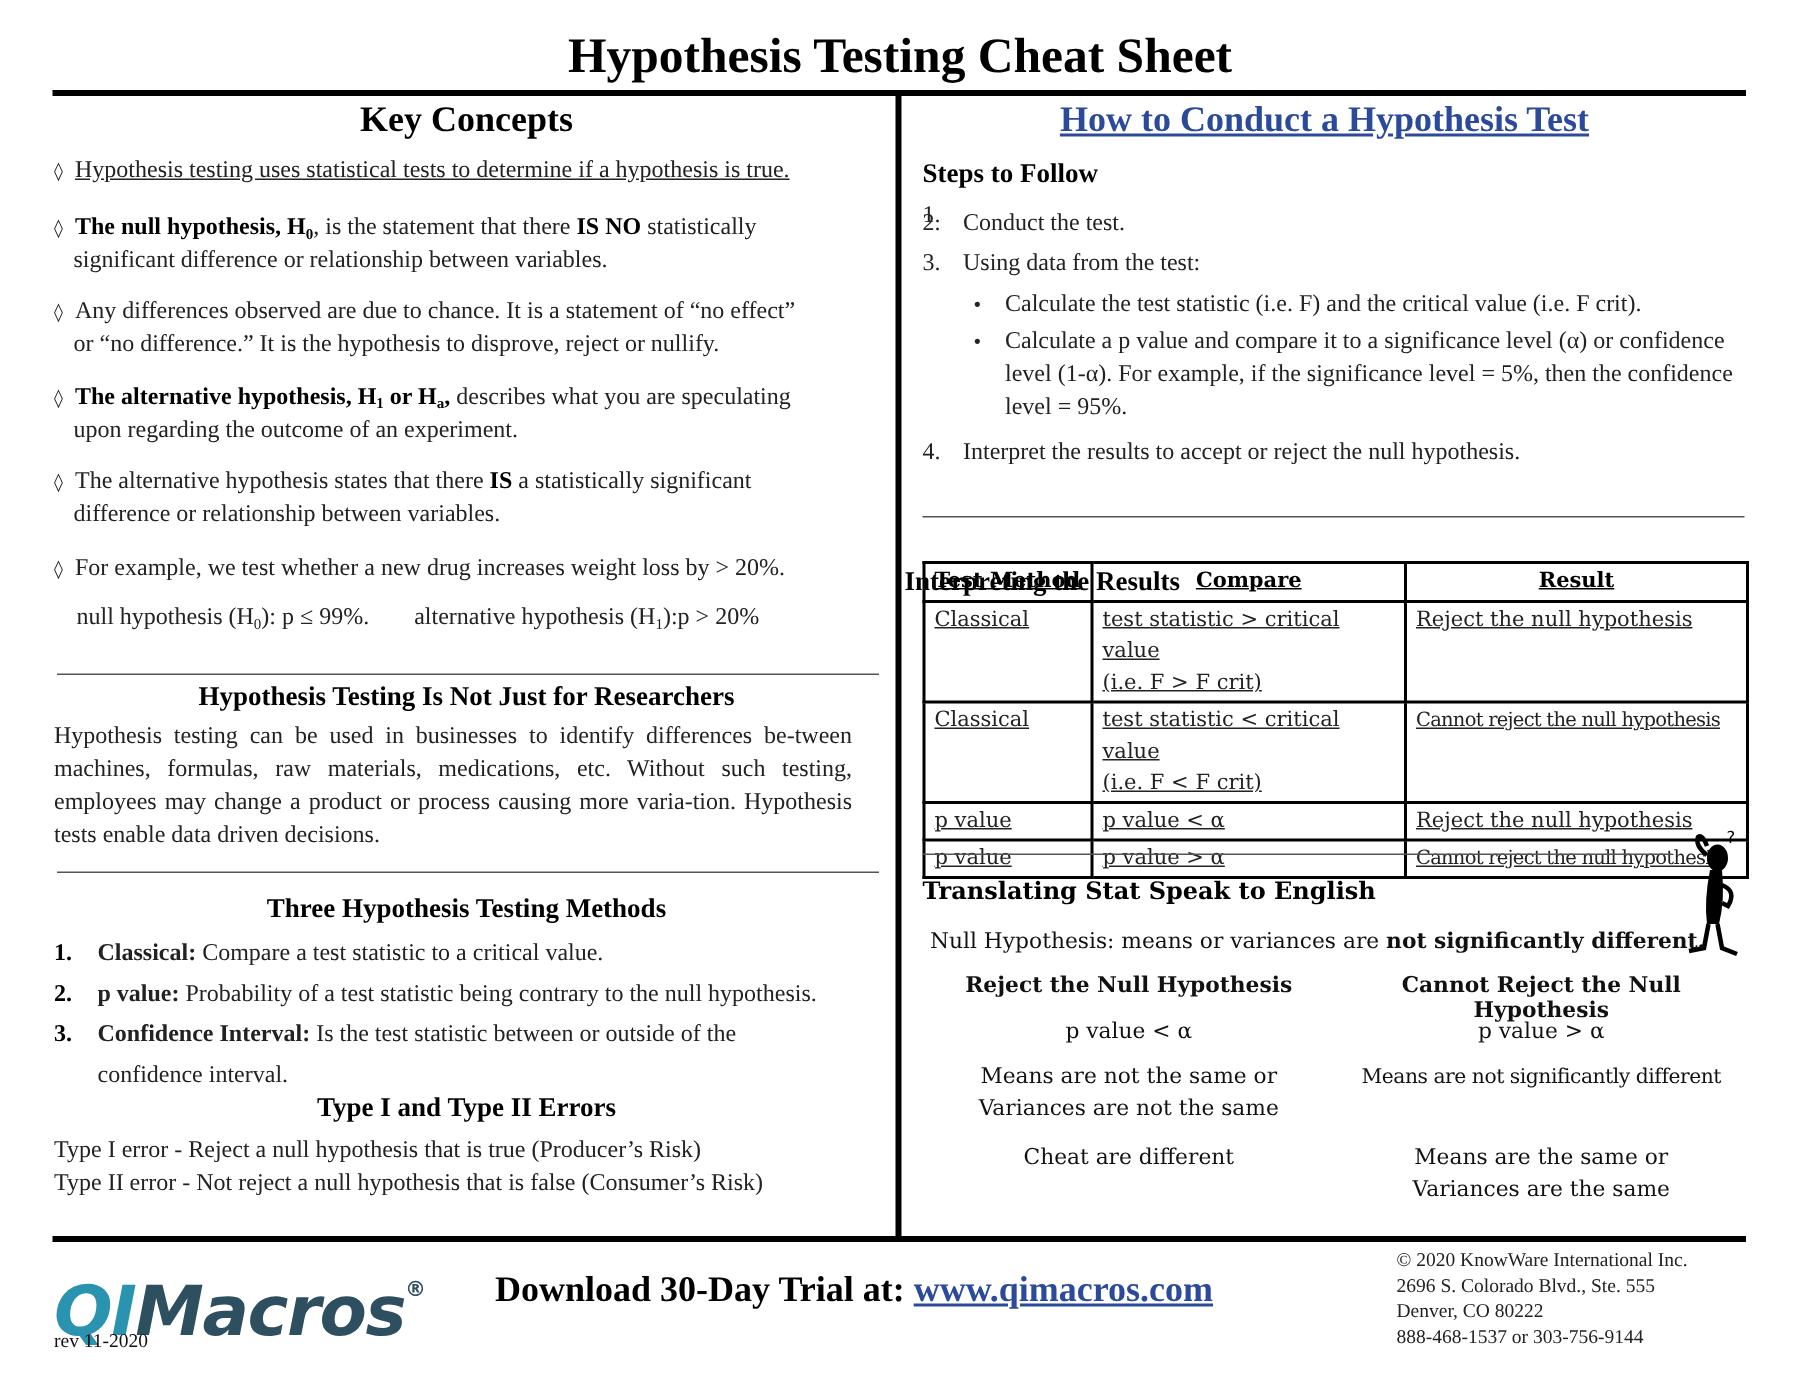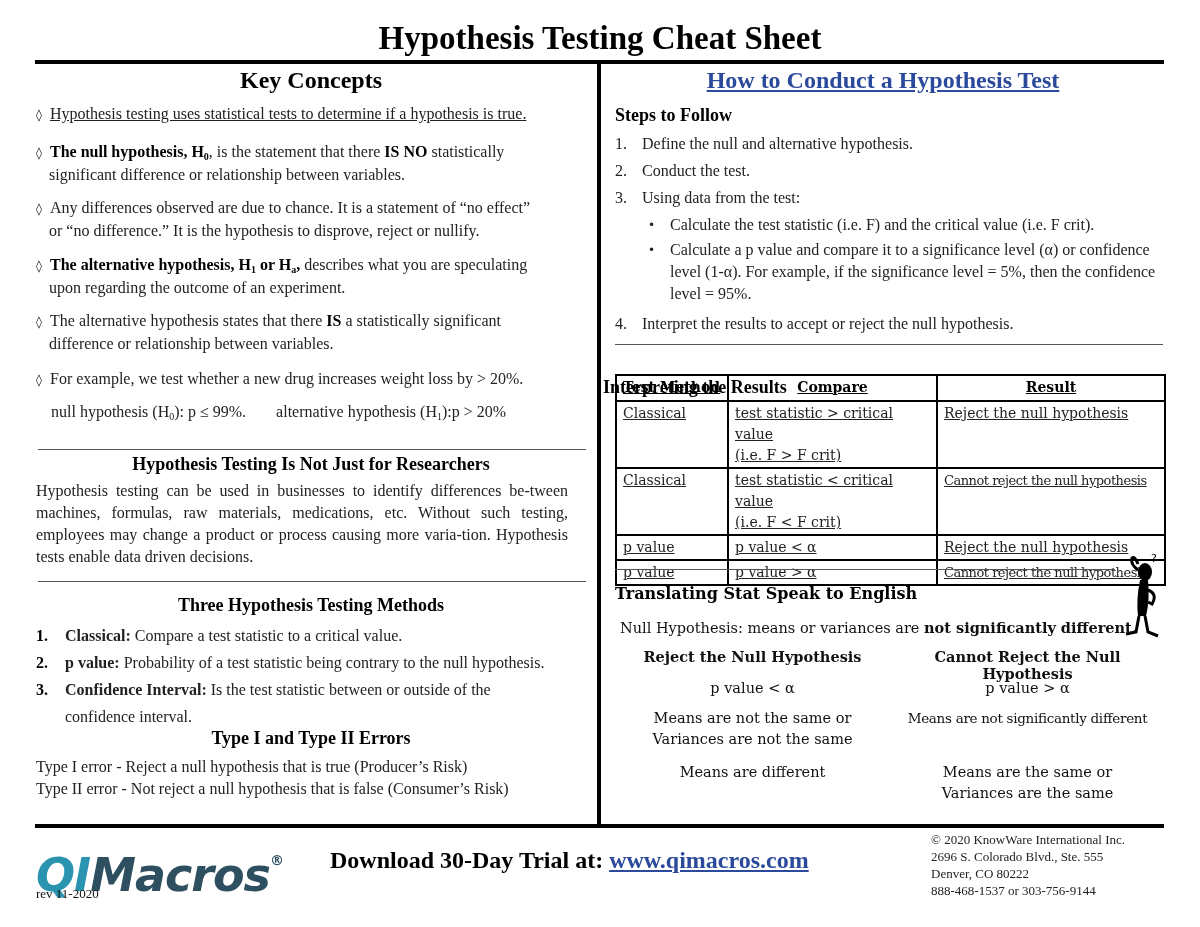--- a/index.html
+++ b/index.html
@@ -138,21 +138,21 @@
   <div class="sub-title" style="top:663px; left:0; width:550px;">Type I and Type II Errors</div>
   <div class="para" style="top:692px; left:0; width:560px; text-align:left;">Type I error - Reject a null hypothesis that is true (Producer’s Risk)</div>
   <div class="para" style="top:714px; left:0; width:560px; text-align:left;">Type II error - Not reject a null hypothesis that is false (Consumer’s Risk)</div>
 </div>
 
 <div class="link-title">How to Conduct a Hypothesis Test</div>
 
 <div class="r-sub" style="left:615px; top:104px;">Steps to Follow</div>
 
 <div class="steps">
-  <div class="step"><span class="n">1.</span><span>Define the null and alternative hypothesis.</span></div>
+  <div class="step"><span class="n">1.</span></div>
   <div class="step"><span class="n">2.</span><span>Conduct the test.</span></div>
   <div class="step"><span class="n">3.</span><span>Using data from the test:</span></div>
   <div class="substep"><span class="dot">•</span><span>Calculate the test statistic (i.e. F) and the critical value (i.e. F crit).</span></div>
   <div class="substep" style="margin-bottom:8px; padding-right:5px;"><span class="dot">•</span><span>Calculate a p value and compare it to a significance level (α) or confidence level (1-α). For example, if the significance level = 5%, then the confidence level = 95%.</span></div>
   <div class="step"><span class="n">4.</span><span>Interpret the results to accept or reject the null hypothesis.</span></div>
 </div>
 
 <div class="hr-thin" style="top:344px; left:615px; width:548px;"></div>
 
 <div class="r-sub" style="left:603px; top:350px;margin-top:26px;">Interpreting the Results</div>
@@ -219,21 +219,21 @@
 
 <div class="translate t-center" style="left:630px; width:245px; top:708px; font-size:14.5px; line-height:21px;">
   <div>Means are not the same or</div>
   <div>Variances are not the same</div>
 </div>
 <div class="translate t-center" style="left:885px; width:285px; top:708px; font-size:13.5px; line-height:21px; letter-spacing:-0.3px;">
   <div>Means are not significantly different</div>
 </div>
 
 <div class="translate t-center" style="left:630px; width:245px; top:762px; font-size:14.5px; line-height:21px;">
-  <div>Means are different</div>
+  <div>Cheat are different</div>
 </div>
 <div class="translate t-center" style="left:890px; width:275px; top:762px; font-size:14.5px; line-height:21px;">
   <div>Means are the same or</div>
   <div>Variances are the same</div>
 </div>
 
 <div class="logo">
   <span class="qi">QI</span><span class="mac">Macros</span><span class="reg">®</span>
 </div>
 <div class="rev">rev 11-2020</div>

